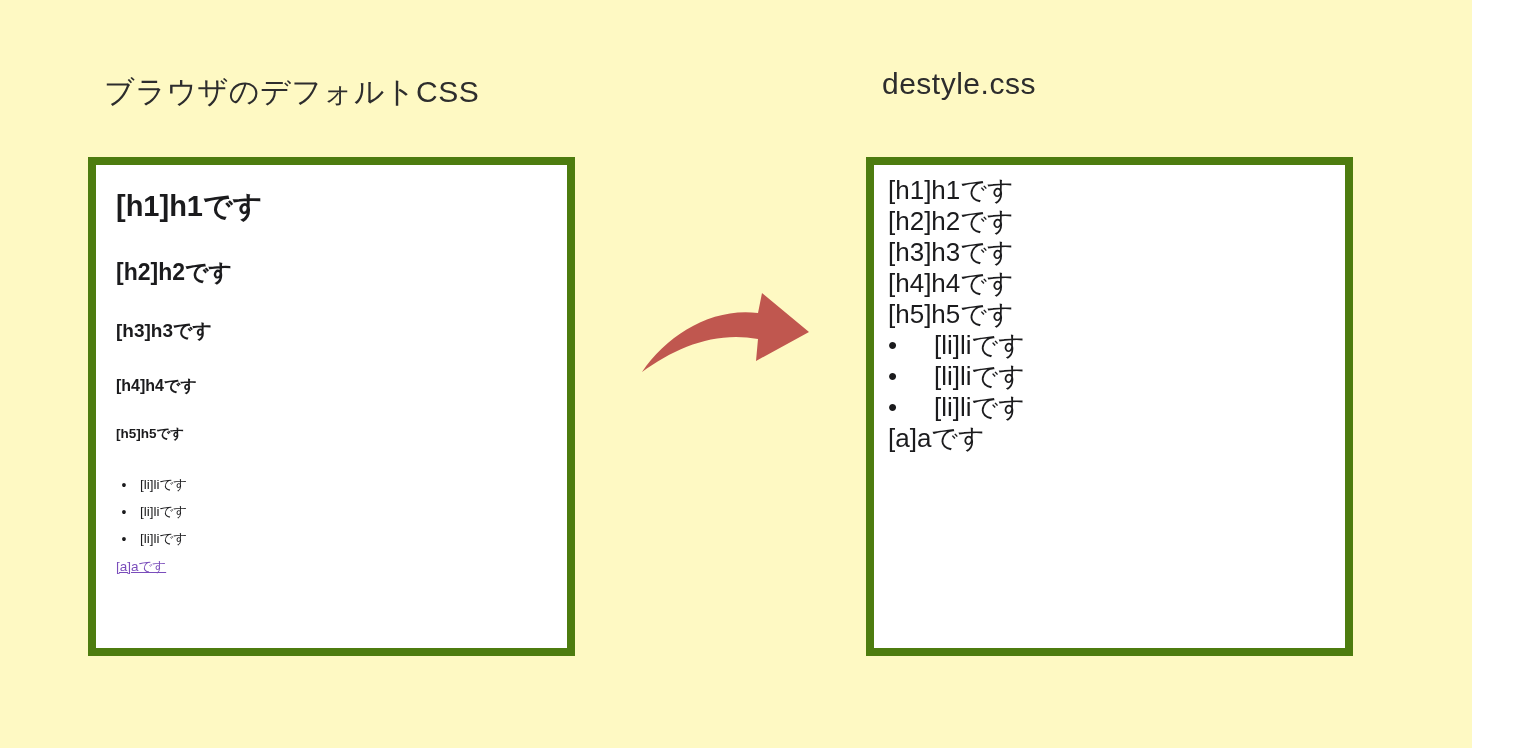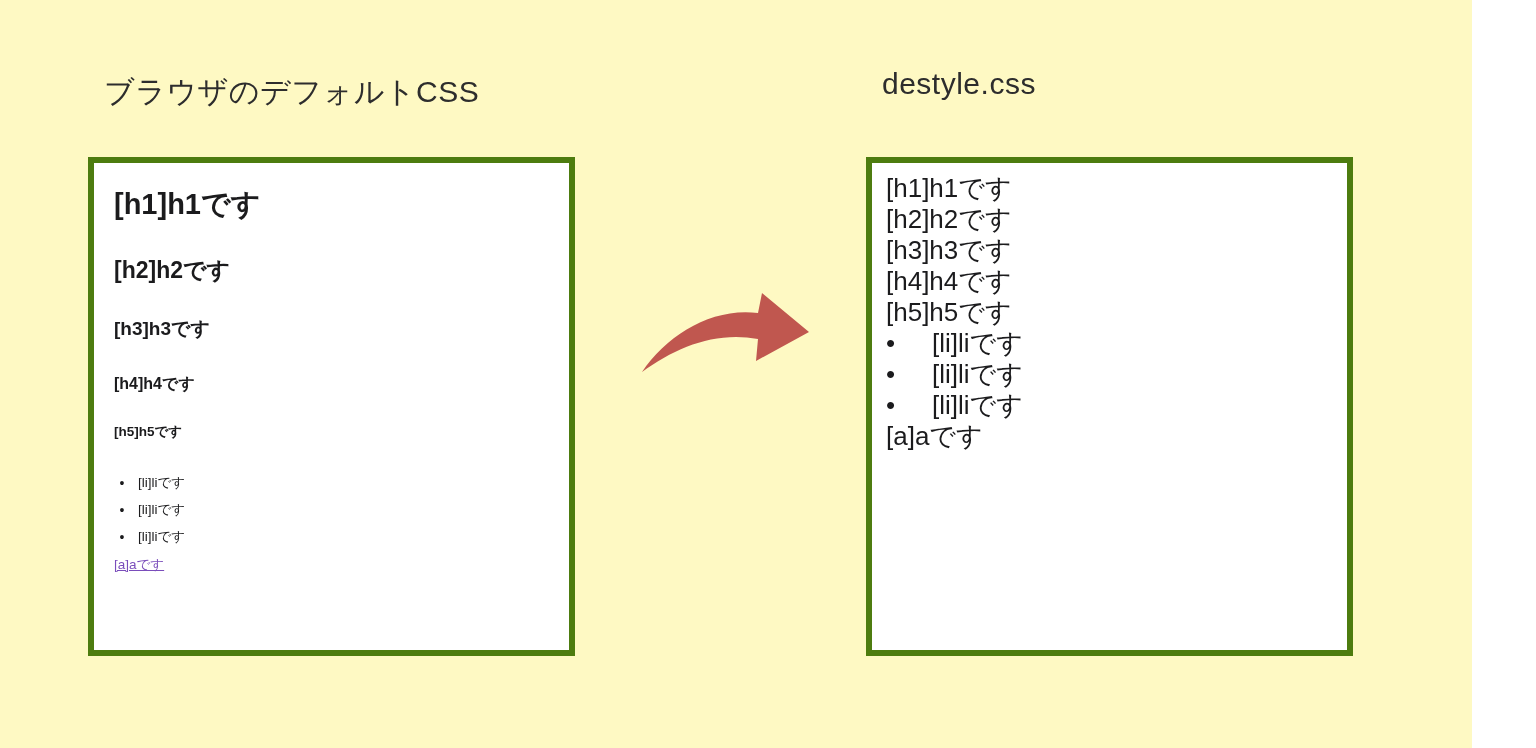--- a/index.html
+++ b/index.html
@@ -22,21 +22,21 @@
   }
   .left-title { left: 104px; top: 72px; }
   .right-title { left: 866px; top: 60px; line-height: 47px; margin-left: 16px; }
 
   
   .sample-box {
     position: absolute;
     top: 157px;
     width: 487px;
     height: 499px;
-    border: 6px solid #4d7c0f;
+    border: 8px solid #4d7c0f;
     box-sizing: border-box;
     background: #ffffff;
     color: #1b1b1d;
   }
   .left-box  { left: 88px; }
   .right-box { left: 866px; }
 
   
   .lb-inner { padding: 22px 20px 0 20px; }
   .dh1 { font-size: 29px;   font-weight: bold; margin: 0 0 30px 0; }

